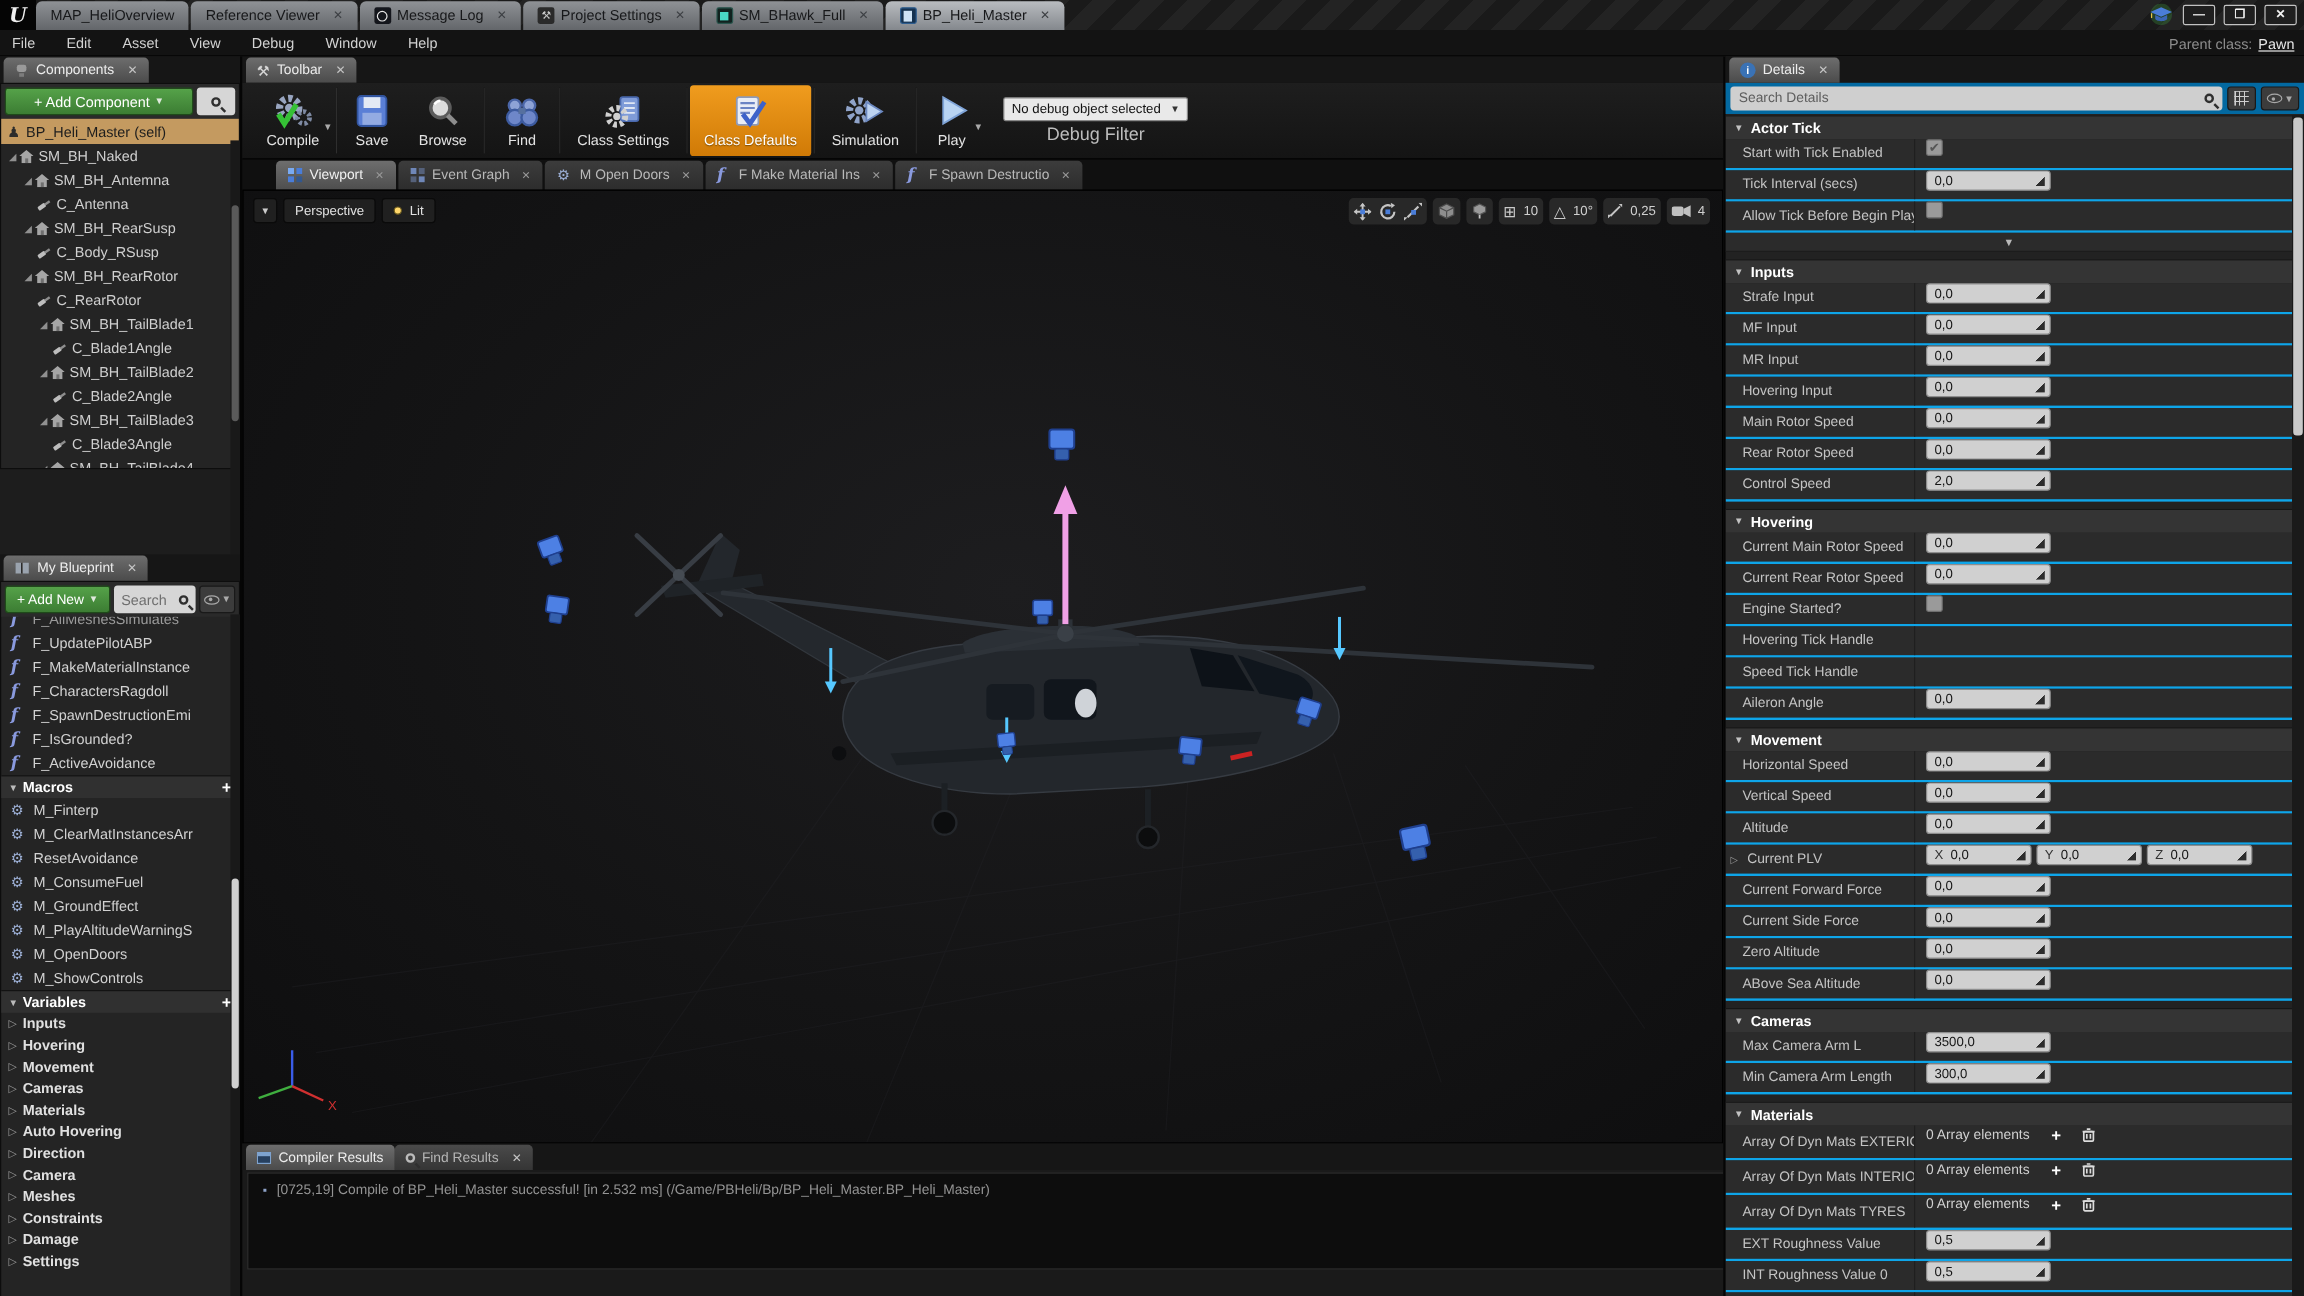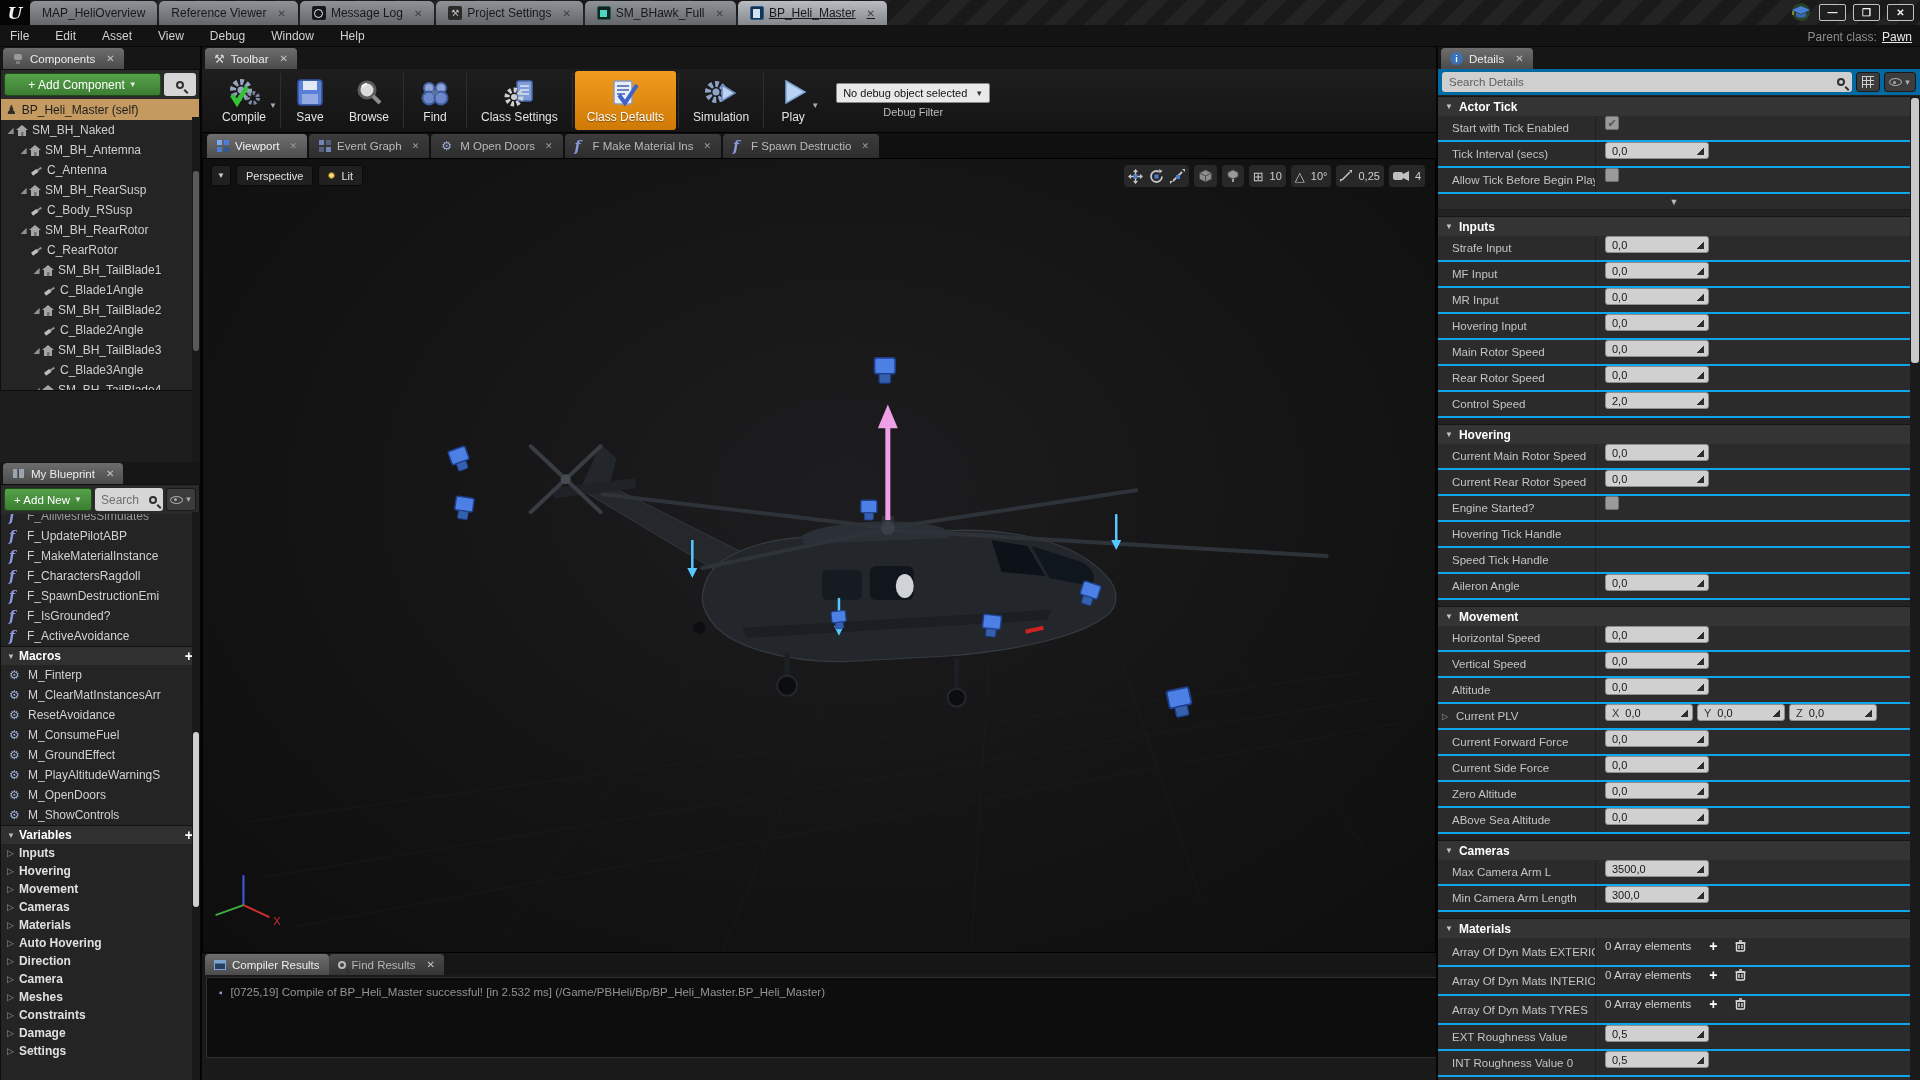--- a/index.html
+++ b/index.html
@@ -3,21 +3,21 @@
 <meta charset="utf-8">
 <style>
   html,body{margin:0;padding:0;background:#000;}
   *{box-sizing:border-box;}
   .app{position:relative;width:1920px;height:1080px;background:#0c0c0c;font-family:"Liberation Sans",sans-serif;font-size:12px;color:#cccccc;overflow:hidden;}
 
   
   .tabbar{position:absolute;left:0;top:0;width:1920px;height:25px;background:repeating-linear-gradient(135deg,#232323 0 14px,#1a1a1a 14px 28px);display:flex;align-items:flex-end;}
   .uelogo{width:30px;height:25px;background:#050505;color:#f0f0f0;font-family:"DejaVu Serif",serif;font-style:italic;font-weight:bold;font-size:17px;display:flex;align-items:center;justify-content:center;}
   .wtab{height:24px;display:flex;align-items:center;gap:5px;padding:0 12px;margin-right:2px;background:linear-gradient(#8f9296,#63666a);border-radius:5px 5px 0 0;color:#17181a;font-size:12px;white-space:nowrap;}
-  .wtab.active{background:linear-gradient(#b9bcc0,#84888d);text-decoration:underline;}
+  .wtab.active{background:linear-gradient(#b9bcc0,#84888d);}
   .wtab .x{color:#3c3f43;font-size:10px;margin-left:6px;}
   .ticon{width:14px;height:14px;border-radius:2px;flex:none;display:flex;align-items:center;justify-content:center;font-size:9px;}
   .ticon.msg{background:#14161c;}.ticon.msg::after{content:"";width:7px;height:7px;border:1.5px solid #e8e8e8;border-radius:50%;}
   .ticon.tools{background:#2a2a2a;color:#c9c9c9;}
   .ticon.mesh{background:#11221f;border:1px solid #29564e;}.ticon.mesh::after{content:"";width:7px;height:7px;background:#49d8c4;}
   .ticon.bp{background:#16324f;border:1px solid #2d5d8f;}.ticon.bp::after{content:"";width:7px;height:9px;background:#cfe3f5;}
   .tab-right{position:absolute;right:6px;top:3px;display:flex;align-items:center;gap:7px;}
   .winbtn{width:27px;height:17px;border:1px solid #c2c2c2;border-radius:2px;background:#1f1f1f;color:#f2f2f2;display:flex;align-items:center;justify-content:center;font-size:10px;font-weight:bold;}
 
   
@@ -64,26 +64,26 @@
   .toolbartabs{position:absolute;left:202px;top:47px;width:1234px;height:22px;}
   .toolbar{position:absolute;left:202px;top:69px;width:1234px;height:64px;background:linear-gradient(#1e1e1e,#141414);border-bottom:1px solid #000;display:flex;align-items:stretch;padding-left:8px;}
   .tbtn{display:flex;flex-direction:column;align-items:center;justify-content:center;gap:2px;padding:0 12px;color:#e3e3e3;font-size:12px;position:relative;}
   .tbtn .ic{height:30px;display:flex;align-items:center;}
   .tbtn.orange{background:linear-gradient(#f09c1e,#d07a06);border-radius:3px;margin:2px 0;color:#fff;text-shadow:0 1px 1px #7a4a00;}
   .tsep{width:1px;background:#000;border-right:1px solid #2e2e2e;margin:4px 2px;}
   .tbtn .dcaret{position:absolute;right:1px;bottom:22px;font-size:8px;color:#aaa;}
   .debugblock{display:flex;flex-direction:column;align-items:center;justify-content:center;gap:3px;margin-left:16px;}
   .debugselect{background:#e9e9e9;border:1px solid #888;border-radius:2px;color:#111;font-size:11px;height:20px;display:flex;align-items:center;gap:8px;padding:0 6px;}
   .debugselect .caret{color:#333;}
-  .debuglabel{color:#bdbdbd;font-size:11px;}
+  .debuglabel{color:#bdbdbd;font-size:15px;}
 
   
   .doctabs{position:absolute;left:202px;top:133px;width:1234px;height:25px;background:#101010;display:flex;align-items:flex-end;padding-left:5px;}
   .dtab{height:24px;display:flex;align-items:center;gap:6px;padding:0 10px;margin-right:2px;border-radius:4px 4px 0 0;background:linear-gradient(#3c3c3c,#2d2d2d);color:#b9b9b9;font-size:11.5px;white-space:nowrap;}
-  .dtab.active{background:linear-gradient(#6e6e6e,#4e4e4e);color:#f2f2f2;}
+  .dtab.active{background:linear-gradient(#6e6e6e,#4e4e4e);color:#f2f2f2;margin-left:23px;}
   .dtab .x{font-size:9px;color:#999;margin-left:4px;}
 
   
   .viewport{position:absolute;left:202px;top:158px;width:1234px;height:795px;background:radial-gradient(ellipse at 52% 42%,#1d1d1f 0%,#141415 55%,#0e0e0f 100%);overflow:hidden;border:1px solid #000;}
   .scene{position:absolute;left:0;top:0;width:100%;height:100%;}
   .vp-topleft{position:absolute;left:8px;top:6px;display:flex;gap:5px;z-index:3;}
   .vbtn{background:rgba(34,34,34,.92);border:1px solid #0a0a0a;border-radius:3px;color:#e2e2e2;font-size:11px;height:21px;display:flex;align-items:center;padding:0 9px;gap:6px;}
   .bulb{width:7px;height:7px;border-radius:50%;background:#ffd76b;border:1px solid #6b5a1e;}
   .vp-topright{position:absolute;right:10px;top:6px;display:flex;gap:5px;z-index:3;}
   .chipgroup{background:rgba(42,42,42,.92);border-radius:4px;height:22px;display:flex;align-items:center;padding:0 4px;gap:6px;color:#cfcfcf;font-size:11px;}

